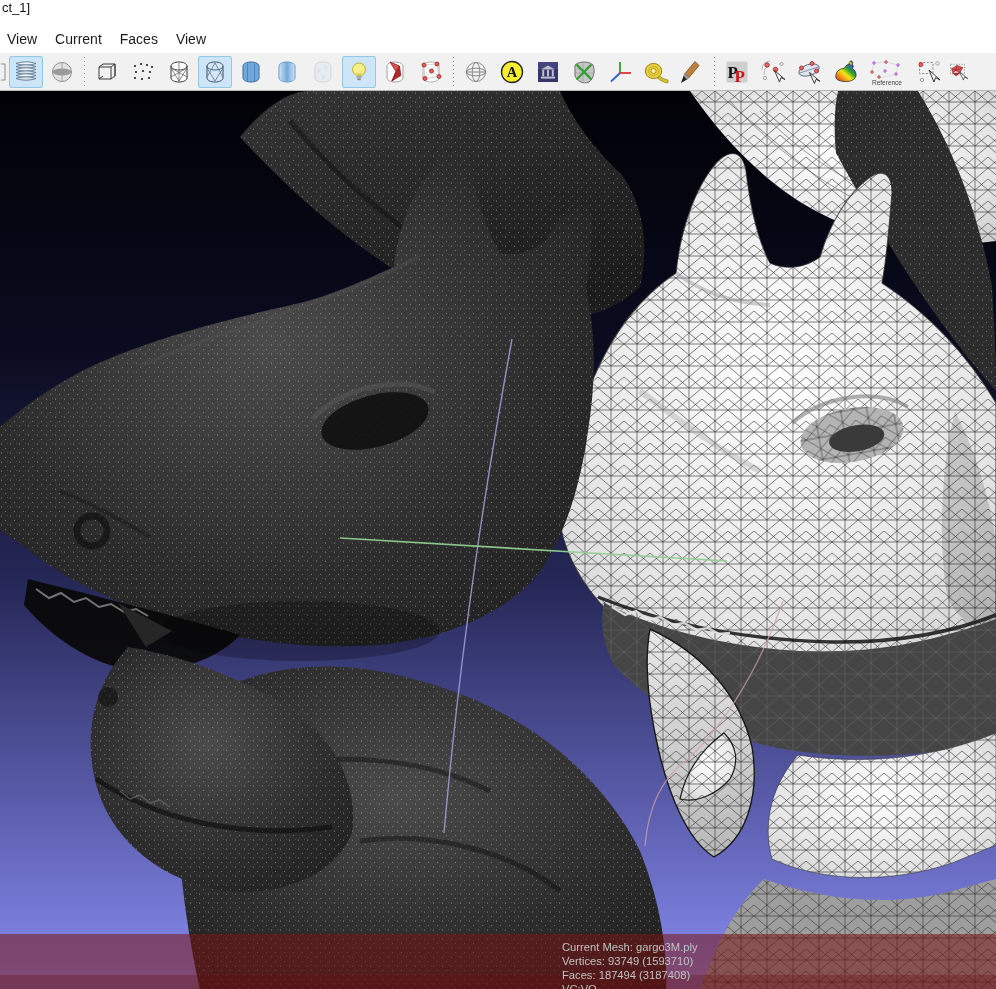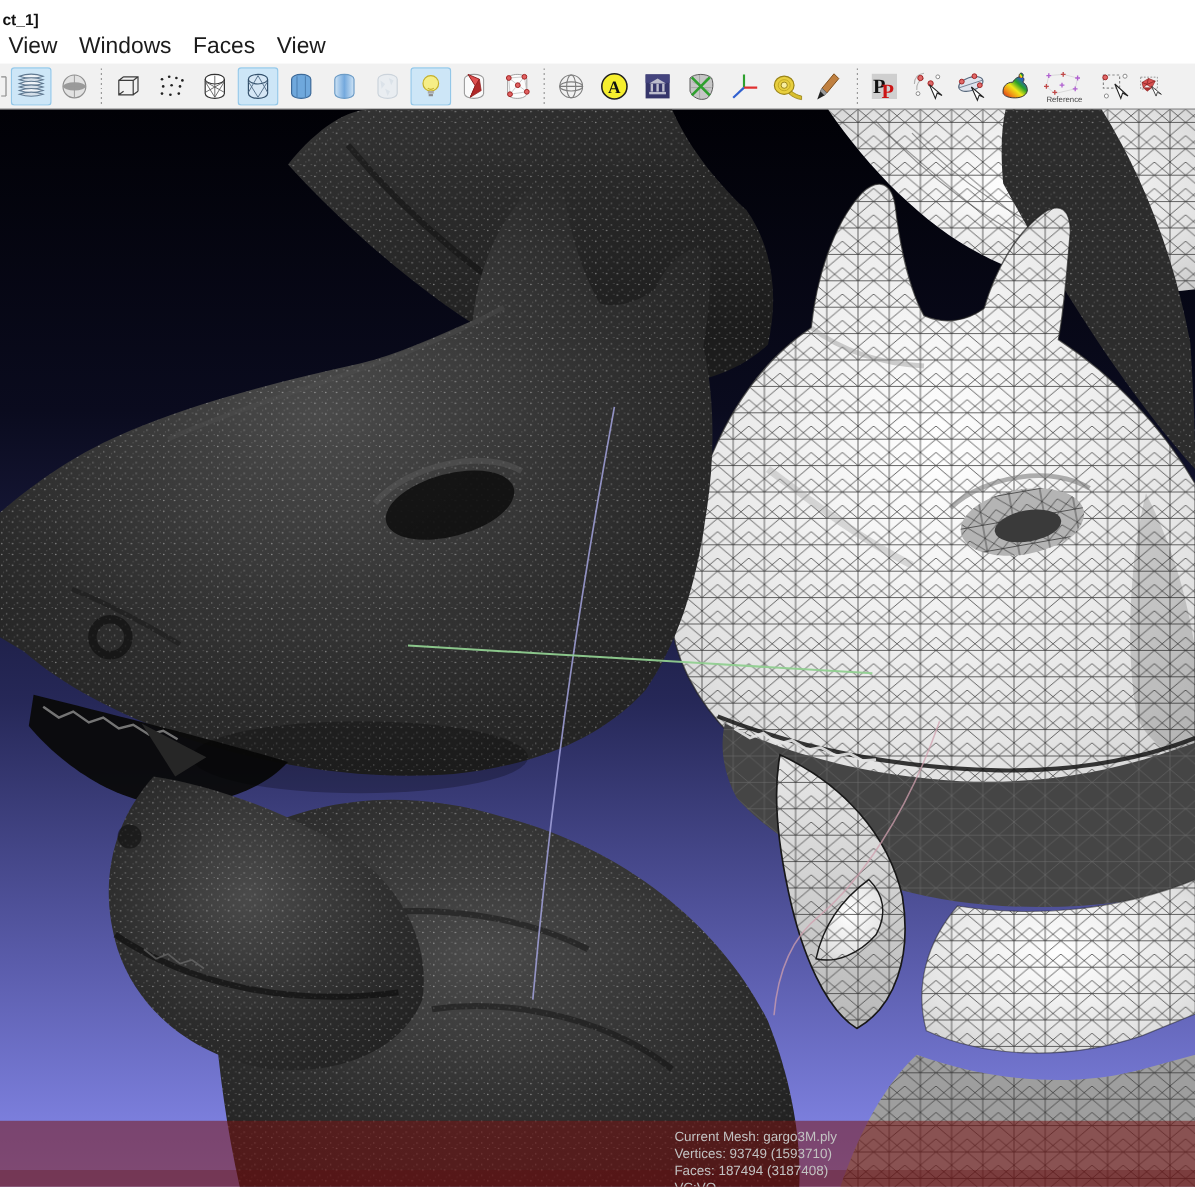--- a/index.html
+++ b/index.html
@@ -3,27 +3,27 @@
 <meta charset="utf-8">
 <style>
   html,body{margin:0;padding:0;}
   body{
     width:996px;height:989px;overflow:hidden;position:relative;
     font-family:"Liberation Sans",sans-serif;background:#ffffff;
     -webkit-font-smoothing:antialiased;
   }
   
   .titlebar{
-    height:24px;background:#ffffff;display:flex;align-items:flex-end;
-    font-size:13px;color:#111;padding-left:2px;white-space:nowrap;font-weight:bold;
+    height:24px;background:#ffffff;display:flex;align-items:flex-start;
+    font-size:13px;color:#111;padding-left:2px;white-space:nowrap;
   }
   
   .menubar{
     height:29px;background:#ffffff;display:flex;align-items:center;
-    font-size:19px;color:#1b1b1b;
+    font-size:14px;color:#1b1b1b;
   }
   .menu-item{padding:3px 9px;border-radius:2px;cursor:default;}
   .menu-item:first-child{margin-left:-2px;}
   
   .toolbar{
     height:37px;background:#f1f1f1;border-bottom:1px solid #b8b8b8;
     display:flex;align-items:center;overflow:hidden;white-space:nowrap;
     padding-left:0;
   }
   .tbtn{
@@ -47,21 +47,21 @@
 </style>
 </head>
 <body>
 
 <div class="titlebar">
   <span>ct_1]</span>
 </div>
 
 <div class="menubar">
   <span class="menu-item">View</span>
-  <span class="menu-item">Windows</span>
+  <span class="menu-item">Current</span>
   <span class="menu-item">Faces</span>
   <span class="menu-item">View</span>
 </div>
 
 <div class="toolbar">
 
   <div class="tbtn clipped-left">
     <svg width="8" height="26" viewBox="0 0 8 26">
         <path d="M1,5 h4 M1,21 h4 M5,5 v16" stroke="#8a8a8a" fill="none" stroke-width="1"></path>
       </svg>

